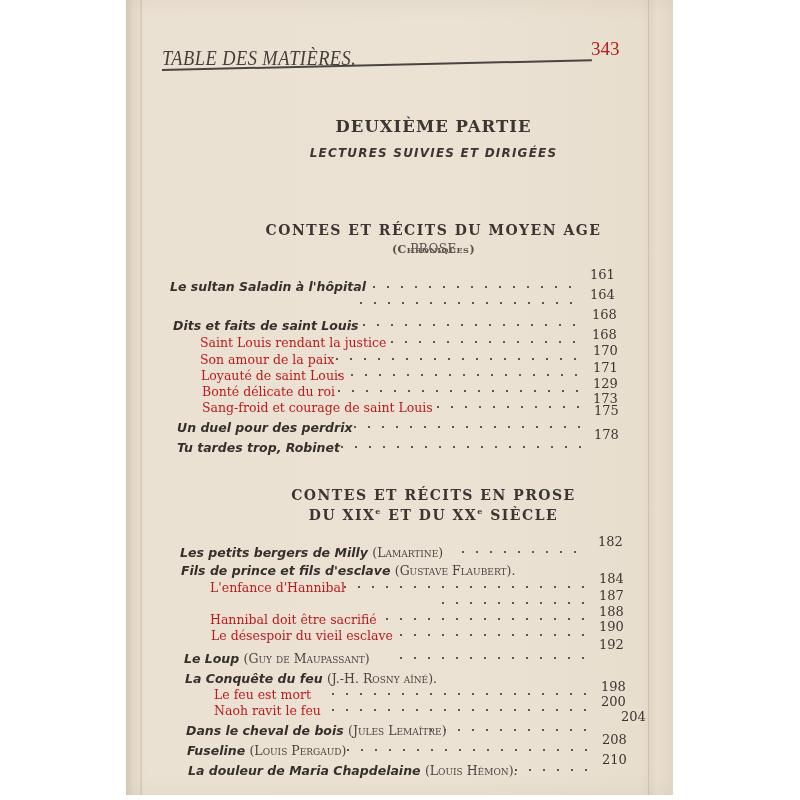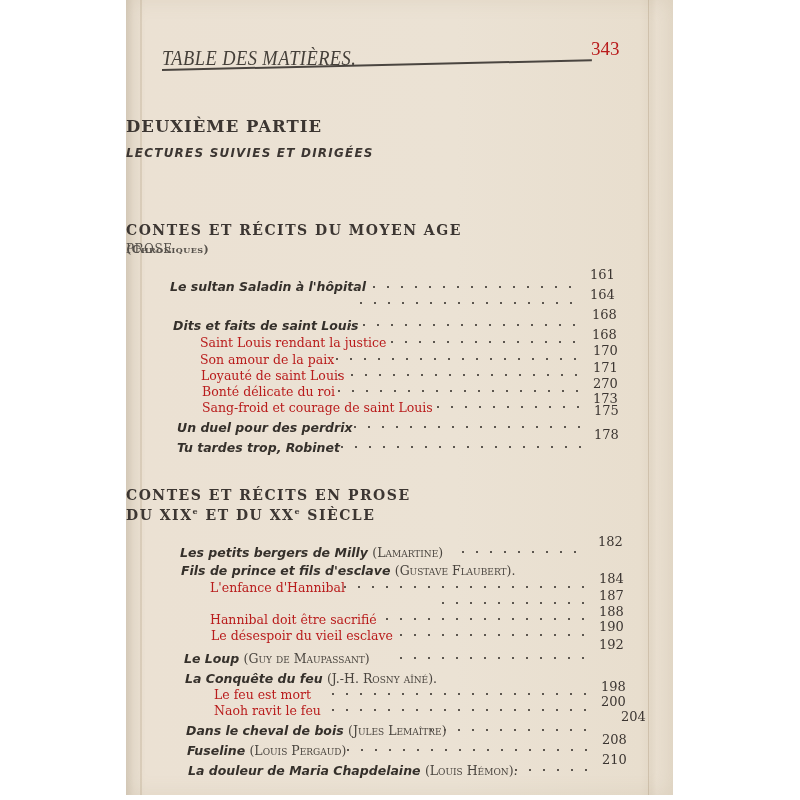--- a/index.html
+++ b/index.html
@@ -34,21 +34,21 @@
     }
     .page-number {
       position: absolute; left: 564px; top: 38px;
       font-family: "Liberation Serif", serif; font-size: 19px; color: #b91c1c; margin-left: 27px;
     }
     .head-rule {
       position: absolute; left: 162px; top: 69px; width: 430px; height: 1.5px;
       background: #4a4540; transform: rotate(-1.3deg); transform-origin: left center;
     }
 
-    .center { position: absolute; left: 126px; width: 615px; color: #3c3632; }
+    .center { position: absolute; left: 126px; width: 615px; text-align: center; color: #3c3632; }
     .part-title { top: 117px; font-family: "DejaVu Serif", serif; font-weight: bold; font-size: 16.5px; letter-spacing: 1px; }
     .part-subtitle { top: 146px; font-family: "DejaVu Sans", sans-serif; font-style: italic; font-size: 12px; letter-spacing: 1.2px; font-variant: small-caps; font-weight: 600; }
     .genre { top: 194px; font-family: "DejaVu Serif", serif; font-size: 12px; letter-spacing: 0.5px; color: #55504a; margin-top: 48px; }
     .section-title { font-family: "DejaVu Serif", serif; font-weight: bold; font-size: 14px; letter-spacing: 1.5px; }
     .sec1 { top: 222px; }
     .sec1-sub { top: 243px; font-size: 11px; font-variant: small-caps; letter-spacing: 0.5px; color: #55504a; }
     .sec2a { top: 487px; }
     .sec2b { top: 506px; }
     sup { font-size: 8px; vertical-align: 6px; }
 
@@ -125,21 +125,21 @@
     <span class="toc-page" style="left:593px;top:-8px">170</span>
   </div>
   <div class="toc-entry" style="top:367px">
     <span class="toc-title sub" style="left:201px;top:1px">Loyauté de saint Louis</span>
     <span class="leader" style="left:338px;width:245px;top:3px"></span>
     <span class="toc-page" style="left:593px;top:-7px">171</span>
   </div>
   <div class="toc-entry" style="top:383px">
     <span class="toc-title sub" style="left:202px;top:1px">Bonté délicate du roi</span>
     <span class="leader" style="left:334px;width:250px;top:3px"></span>
-    <span class="toc-page" style="left:593px;top:-7px">270</span>
+    <span class="toc-page" style="left:593px;top:-7px">129</span>
   </div>
   <div class="toc-entry" style="top:399px">
     <span class="toc-title sub" style="left:202px;top:1px">Sang-froid et courage de saint Louis</span>
     <span class="leader" style="left:430px;width:155px;top:3px"></span>
     <span class="toc-page" style="left:593px;top:-8px">173</span>
   </div>
   <div class="toc-entry" style="top:419px">
     <span class="toc-title main" style="left:177px;top:1px">Un duel pour des perdrix</span>
     <span class="leader" style="left:347px;width:239px;top:3px"></span>
     <span class="toc-page" style="left:594px;top:-16px">175</span>

